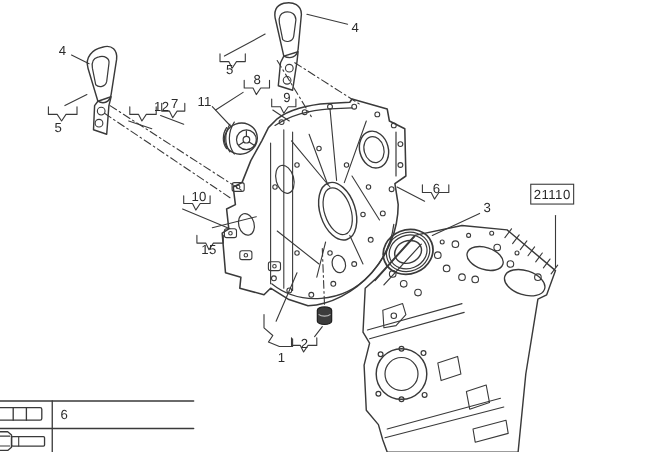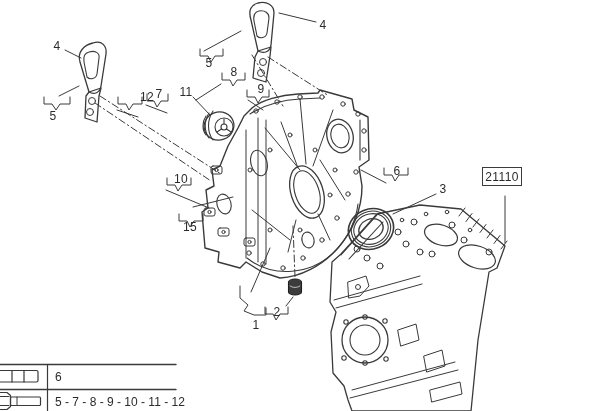--- a/index.html
+++ b/index.html
@@ -280,15 +280,14 @@
   <span class="callout" style="left:397px;top:171px">6</span>
   <span class="callout" style="left:443px;top:189px">3</span>
   <span class="callout" style="left:181px;top:179px">10</span>
   <span class="callout" style="left:190px;top:227px">15</span>
   <span class="callout" style="left:256px;top:325px">1</span>
   <span class="callout" style="left:277px;top:312px">2</span>
 
   <div class="refbox">21110</div>
 
   <span class="legend-label r1">6</span>
-  <span class="legend-label r2">5 - 7 - 8 - 9 - 10 - 11 - 12</span>
 
 </div>
 
 </body></html>

